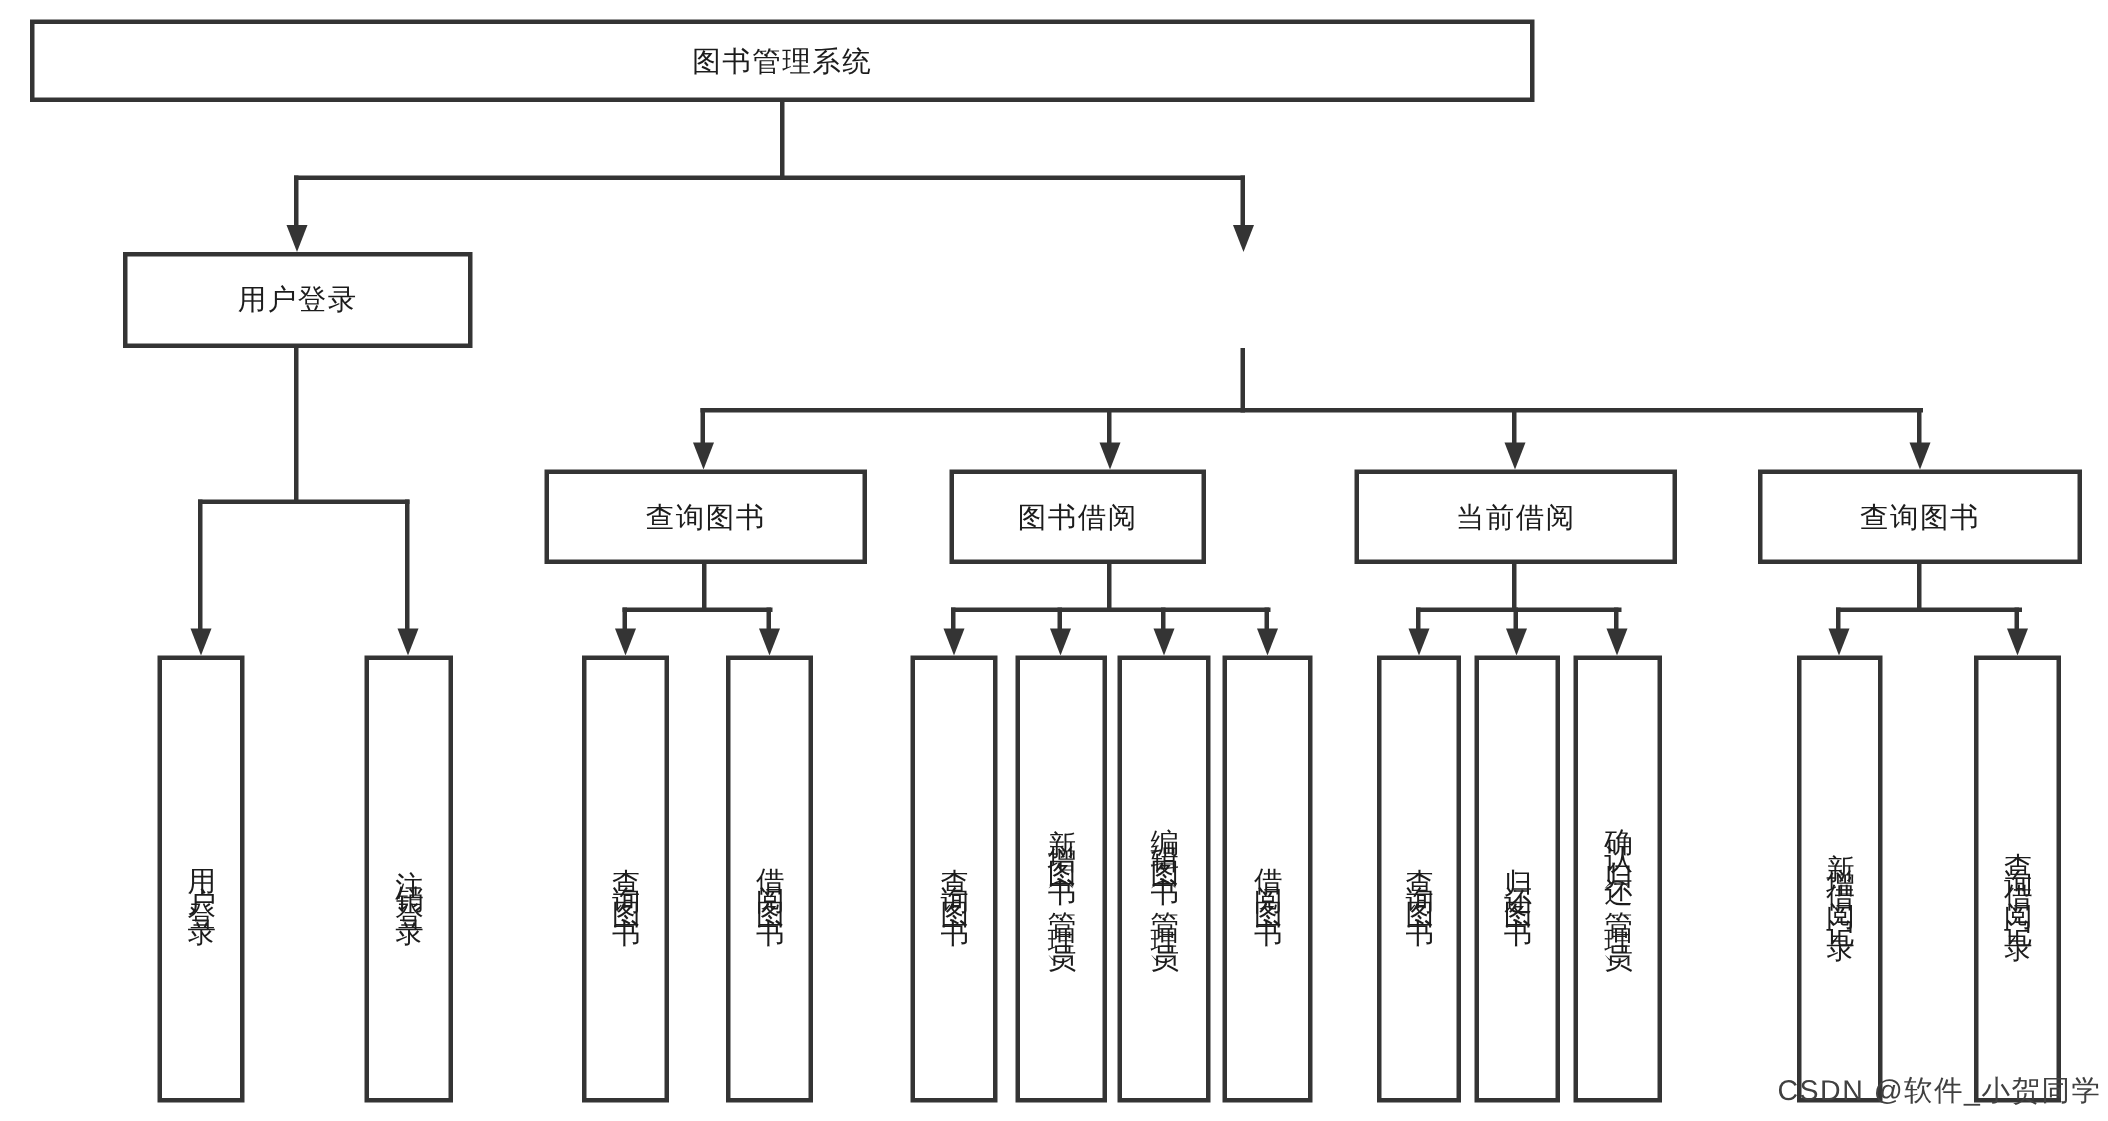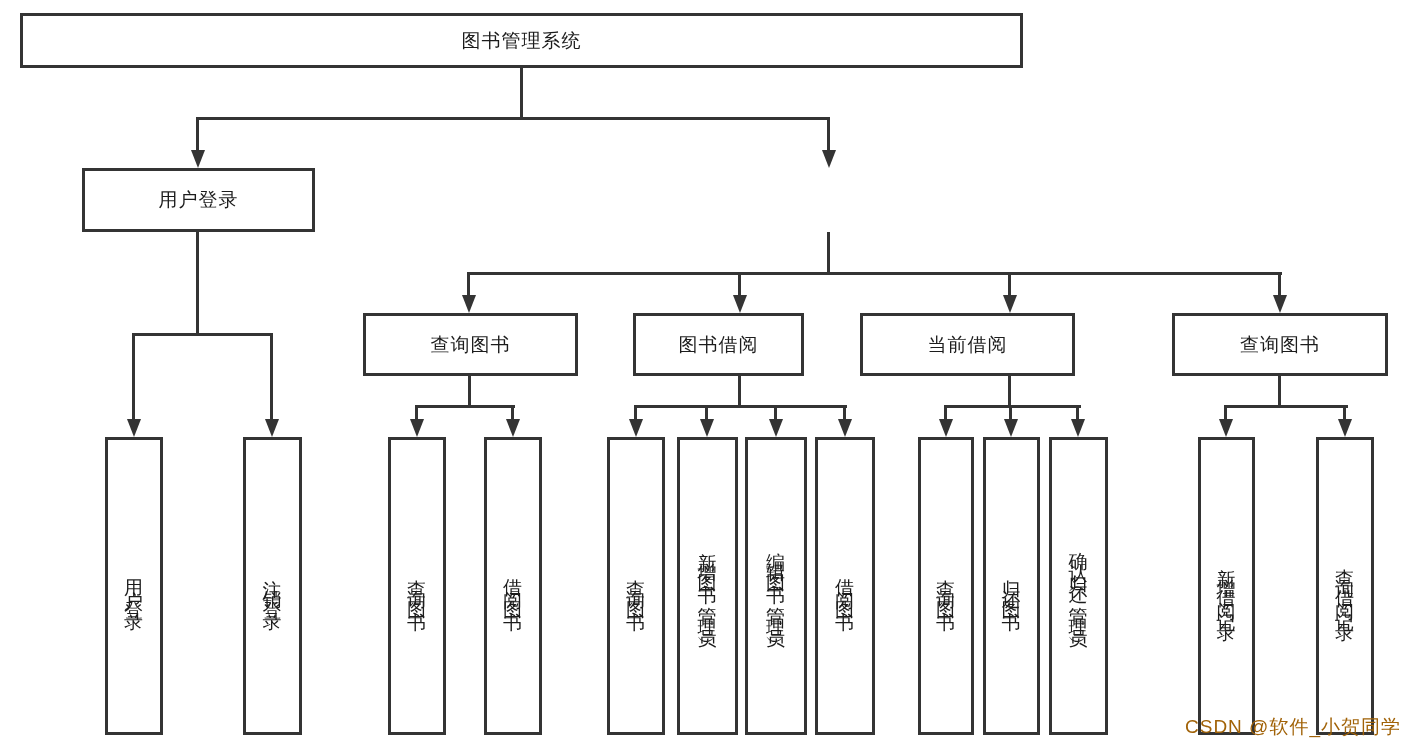--- a/index.html
+++ b/index.html
@@ -30,21 +30,21 @@
   }
   .vline,.hline{position:absolute;background:#343434;z-index:1;}
   .arrow{
     position:absolute;width:0;height:0;z-index:1;
     border-left:7px solid transparent;
     border-right:7px solid transparent;
     border-top:18px solid #343434;
   }
   .watermark{
     position:absolute;left:1185px;top:714px;
-    font-size:19px;color:#a16207;letter-spacing:1px;
+    font-size:19px;color:#404040;letter-spacing:1px;
     z-index:5;white-space:nowrap;
   }
 </style>
 </head>
 <body>
 
 <div id="stage">
 
   <div class="box" style="left:20px;top:13px;width:1003px;height:55px;">
     <span class="hlabel">图书管理系统</span>
@@ -53,21 +53,21 @@
   <div class="box" style="left:82px;top:168px;width:233px;height:64px;">
     <span class="hlabel">用户登录</span>
   </div>
 
   <div class="box" style="left:363px;top:313px;width:215px;height:63px;">
     <span class="hlabel">查询图书</span>
   </div>
   <div class="box" style="left:633px;top:313px;width:171px;height:63px;">
     <span class="hlabel">图书借阅</span>
   </div>
-  <div class="box" style="left:860px;top:313px;width:215px;height:63px;">
+  <div class="box" style="left:903px;top:313px;width:215px;height:63px;">
     <span class="hlabel">当前借阅</span>
   </div>
   <div class="box" style="left:1172px;top:313px;width:216px;height:63px;">
     <span class="hlabel">查询图书</span>
   </div>
 
   <div class="box" style="left:105px;top:437px;width:58px;height:298px;">
     <span class="vlabel">用户登录</span>
   </div>
   <div class="box" style="left:243px;top:437px;width:59px;height:298px;">

